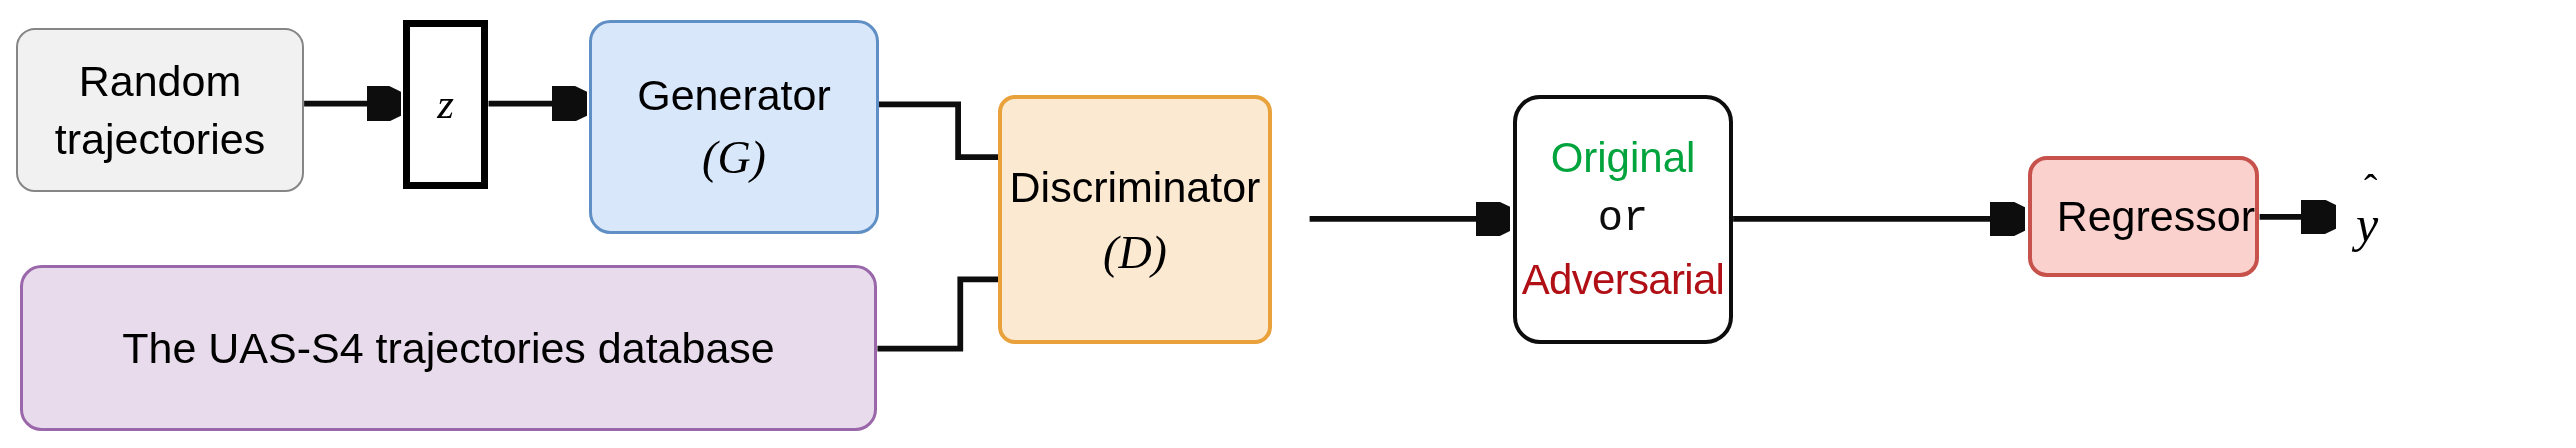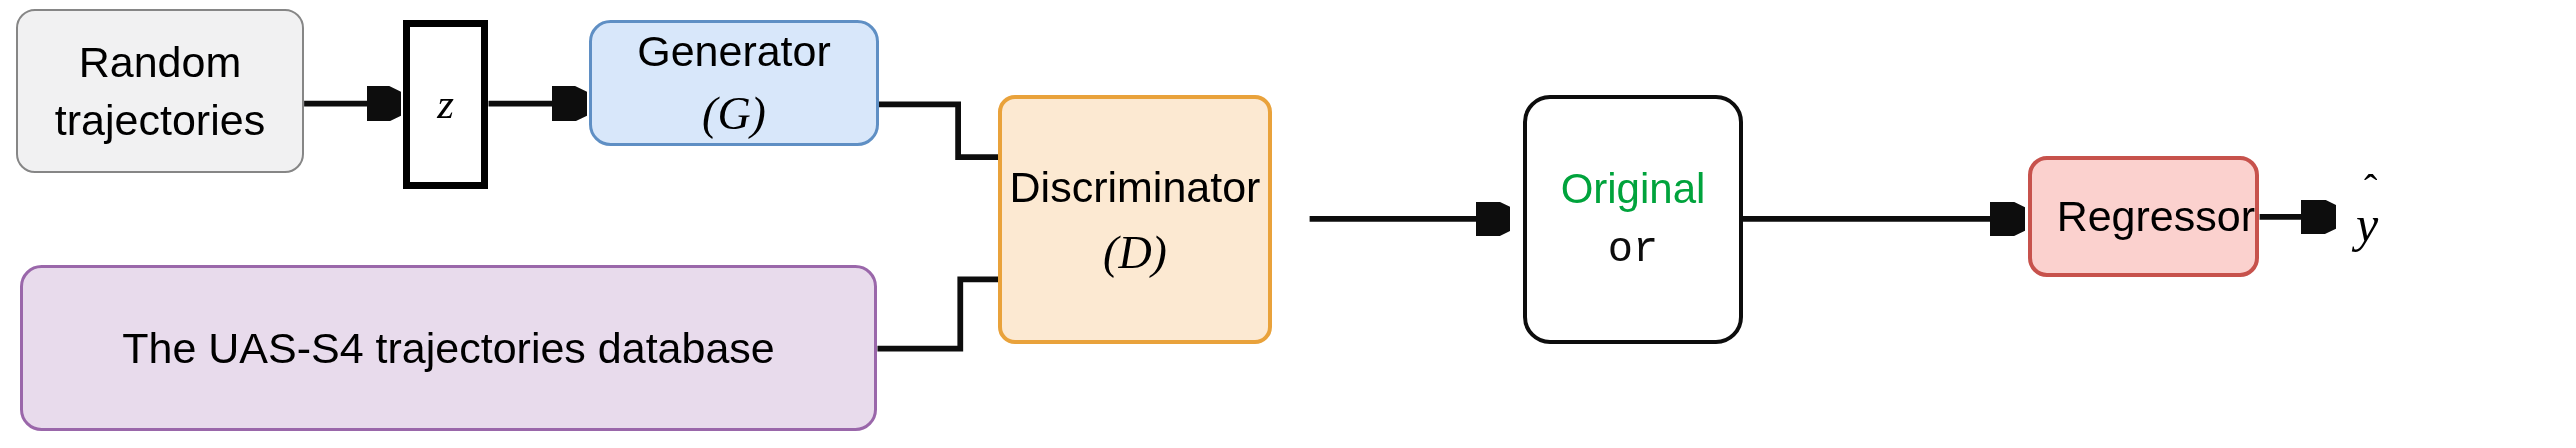--- a/index.html
+++ b/index.html
@@ -20,34 +20,34 @@
     text-align:center;
     color:var(--text-color,#000);
   }
   .node .lbl{font-size:43px;line-height:1.35;color:var(--text-color,#000);}
   .sym{
     font-family:"Liberation Serif", serif;font-style:italic;
     font-size:46px;line-height:1.4;
   }
   
   .random{
-    left:16px;top:9px;width:288px;height:164px;
+    left:16px;top:28px;width:288px;height:164px;
     background:var(--random-fill,#f1f1f2);
     border:2.9px solid var(--random-border,#868686);
     border-radius:19px;
   }
   .zbox{
     left:403px;top:20px;width:85px;height:169px;
     background:var(--z-fill,#fff);
     border:7.2px solid var(--z-border,#000);
     border-radius:0;
   }
   .zbox .sym{font-size:43px;}
   .generator{
-    left:589px;top:20px;width:290px;height:126px;
+    left:589px;top:20px;width:290px;height:214px;
     background:var(--generator-fill,#d8e7fa);
     border:3.6px solid var(--generator-border,#5f8fc4);
     border-radius:21.6px;
   }
   .generator .lbl{line-height:1.45;}
   .database{
     left:20px;top:265px;width:857px;height:166px;
     background:var(--database-fill,#e8dbec);
     border:3.6px solid var(--database-border,#9a67aa);
     border-radius:21.6px;
@@ -57,21 +57,20 @@
     background:var(--discriminator-fill,#fce9d2);
     border:4.3px solid var(--discriminator-border,#e9a23b);
     border-radius:17px;
   }
   .discriminator .lbl{line-height:1.55;}
   .decision{
     left:1513px;top:95px;width:220px;height:249px;
     background:var(--decision-fill,#fff);
     border:4.3px solid var(--decision-border,#0d0d0d);
     border-radius:27px;
-    margin-left:10px;
   }
   .decision .lbl{font-size:42px;line-height:1.45;}
   .decision .opt-a{color:var(--original-color,#00a33c);}
   .decision .conj{color:var(--or-color,#0d0d0d);font-family:Liberation Mono, monospace;}
   .decision .opt-b{color:var(--adversarial-color,#b01015);letter-spacing:-0.7px;}
   .regressor{
     left:2028px;top:156px;width:231px;height:121px;
     background:var(--regressor-fill,#fbd1ce);
     border:4.3px solid var(--regressor-border,#c7524c);
     border-radius:19px;
@@ -131,20 +130,21 @@
   </div>
 
   <div class="node discriminator">
     <div class="lbl">Discriminator</div>
     <div class="sym">(D)</div>
   </div>
 
   <div class="node decision">
     <div class="lbl opt-a">Original</div>
     <div class="lbl conj">or</div>
+    <div class="lbl opt-b">Adversarial</div>
   </div>
 
   <div class="node regressor">
     <div class="lbl">Regressor</div>
   </div>
 
   <div class="yhat">
     <span class="hat">ˆ</span>
     <span class="base">y</span>
   </div>

